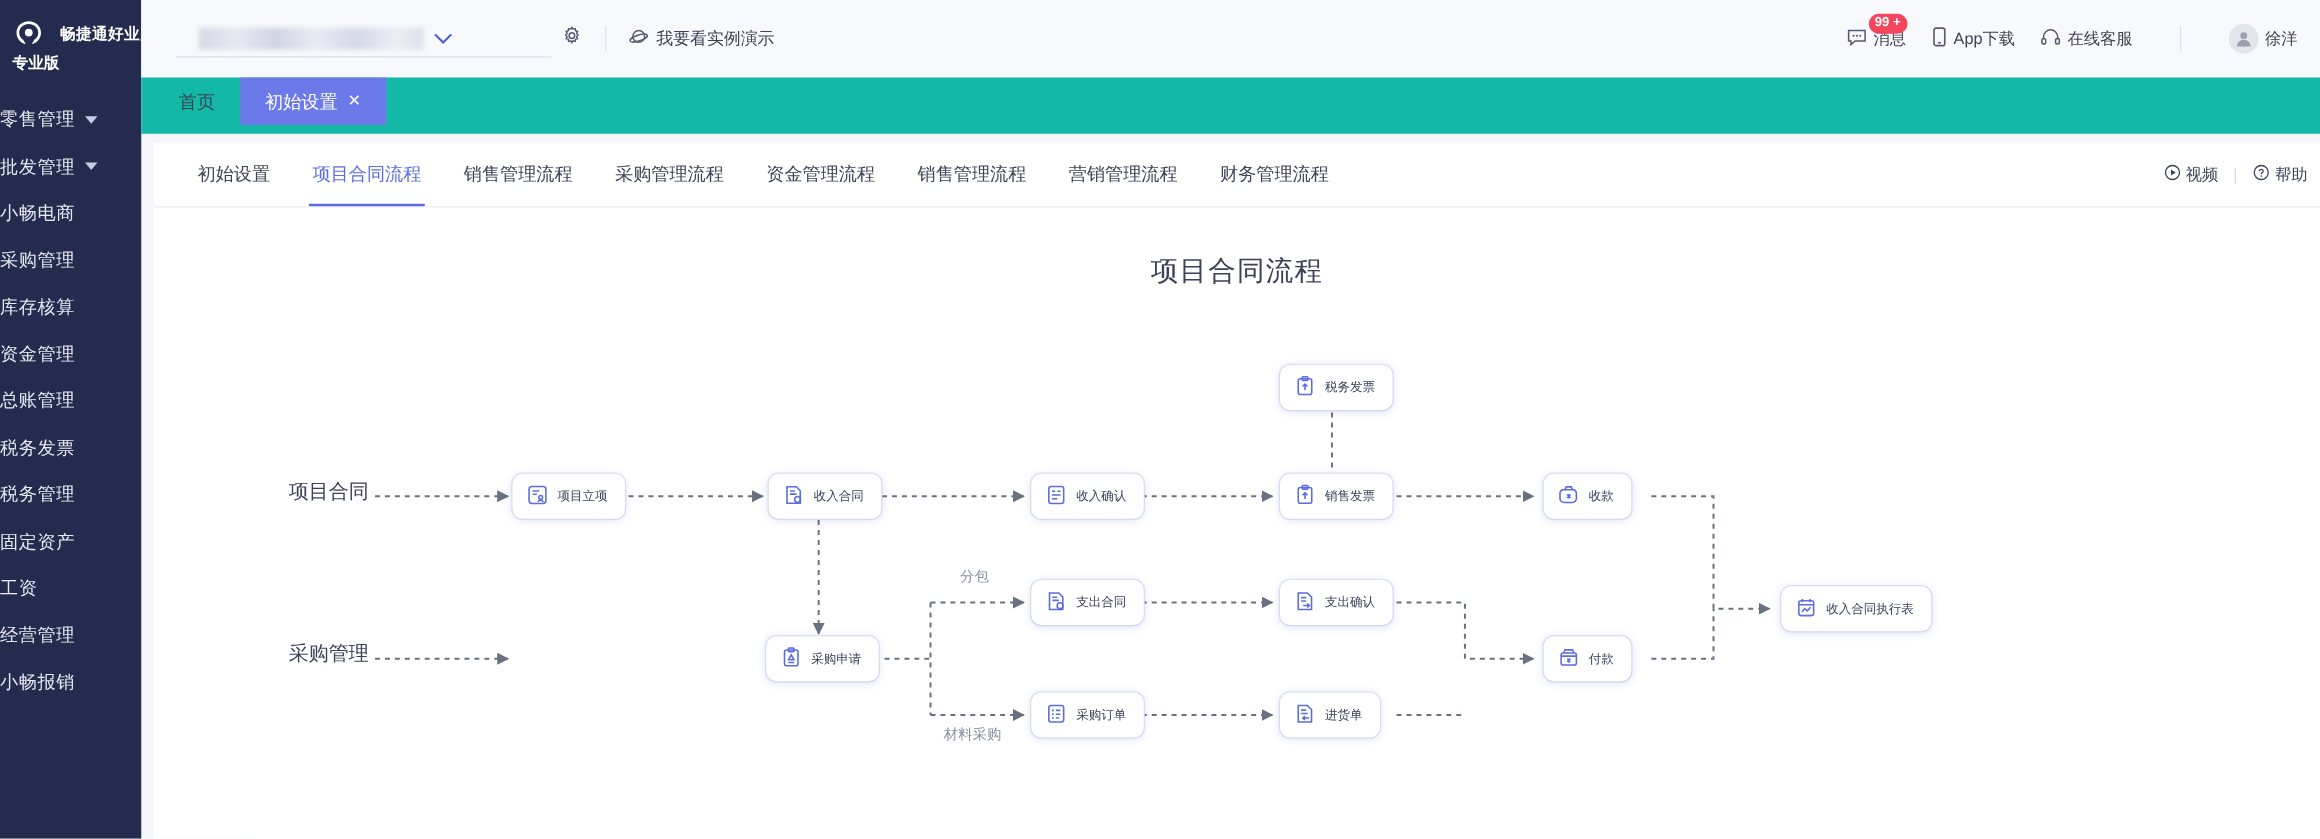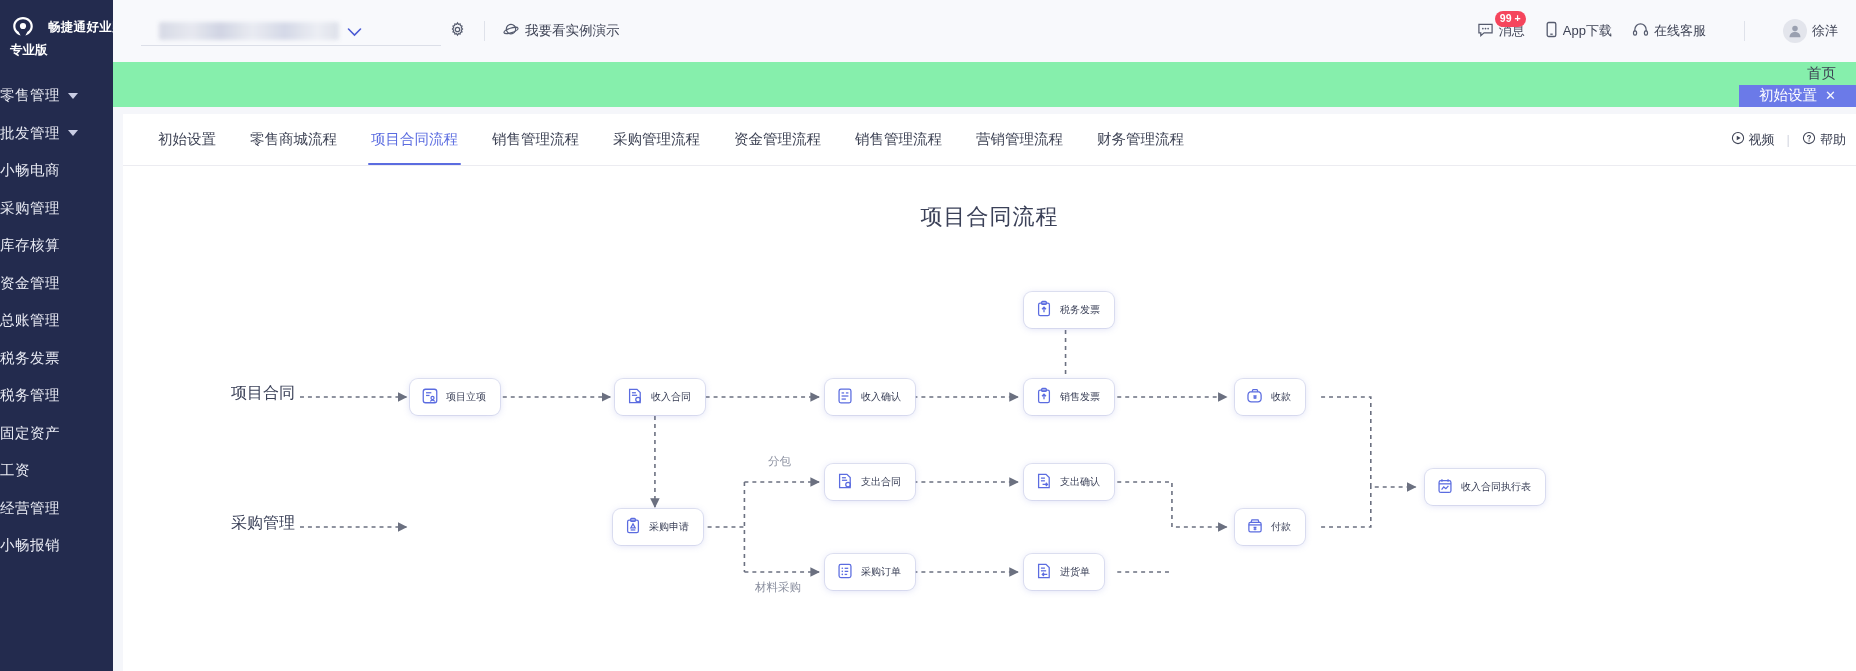--- a/index.html
+++ b/index.html
@@ -47,22 +47,22 @@
   .hdr-right { margin-left:auto; display:flex; align-items:center; gap:20px; padding-right:4px;}
   .hdr-item { display:flex; align-items:center; gap:5px; color:#3d4254; font-size:13px; cursor:pointer;
               position:relative; }
   .badge { position:absolute; top:-11px; left:18px; background:#f5455c; color:#fff; font-size:10.5px;
            line-height:1; padding:2.5px 5px 3px; border-radius:9px; font-weight:700; white-space:nowrap;}
   .avatar { width:24px;height:24px;border-radius:50%;background:#e3e5ec; display:flex;align-items:center;
             justify-content:center; }
   .uname { color:#3d4254; font-size:13px; }
 
   
-  .tabstrip { height:45px; background:#86efac; display:flex; align-items:flex-end; padding-left:10px;
-              position:relative;flex-direction:column; }
+  .tabstrip { height:45px; background:#14b8a6; display:flex; align-items:flex-start; padding-left:10px;
+              position:relative; }
   .tab { height:38px; display:flex; align-items:center; gap:8px; padding:0 20px; font-size:14.5px;
          color:#3d4254; cursor:pointer; }
   .tab.home { color:#3d4254; }
   .tab.active { background:#6b7ae8; color:#ffffff; }
   .tab-close { font-size:13px; opacity:.95; }
 
   
   .content { flex:1 1 auto; margin:7px 0 0 10px; background:#fff; position:relative; overflow:hidden;}
   .subtabs { height:52px; display:flex; align-items:center; border-bottom:1px solid #ececf1;
              padding-left:18px; position:relative;}
@@ -245,23 +245,20 @@
         <span class="tab-close">✕</span>
       </div>
     </div>
 
     <div class="content">
 
       <div class="subtabs">
         <div class="subtab">
           <span>初始设置</span>
           </div>
-        <div class="subtab">
-          <span>零售商城流程</span>
-          </div>
         <div class="subtab active">
           <span>项目合同流程</span>
           </div>
         <div class="subtab">
           <span>销售管理流程</span>
           </div>
         <div class="subtab">
           <span>采购管理流程</span>
           </div>
         <div class="subtab">

